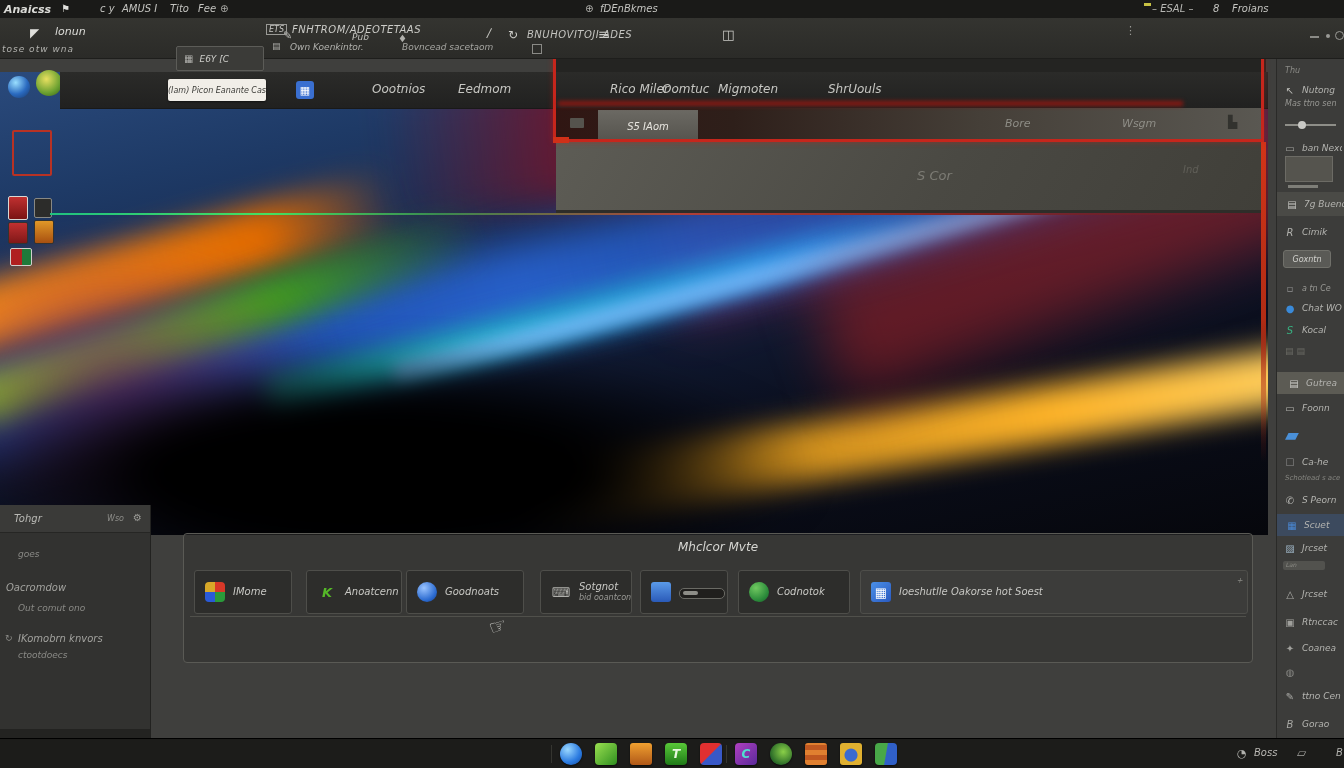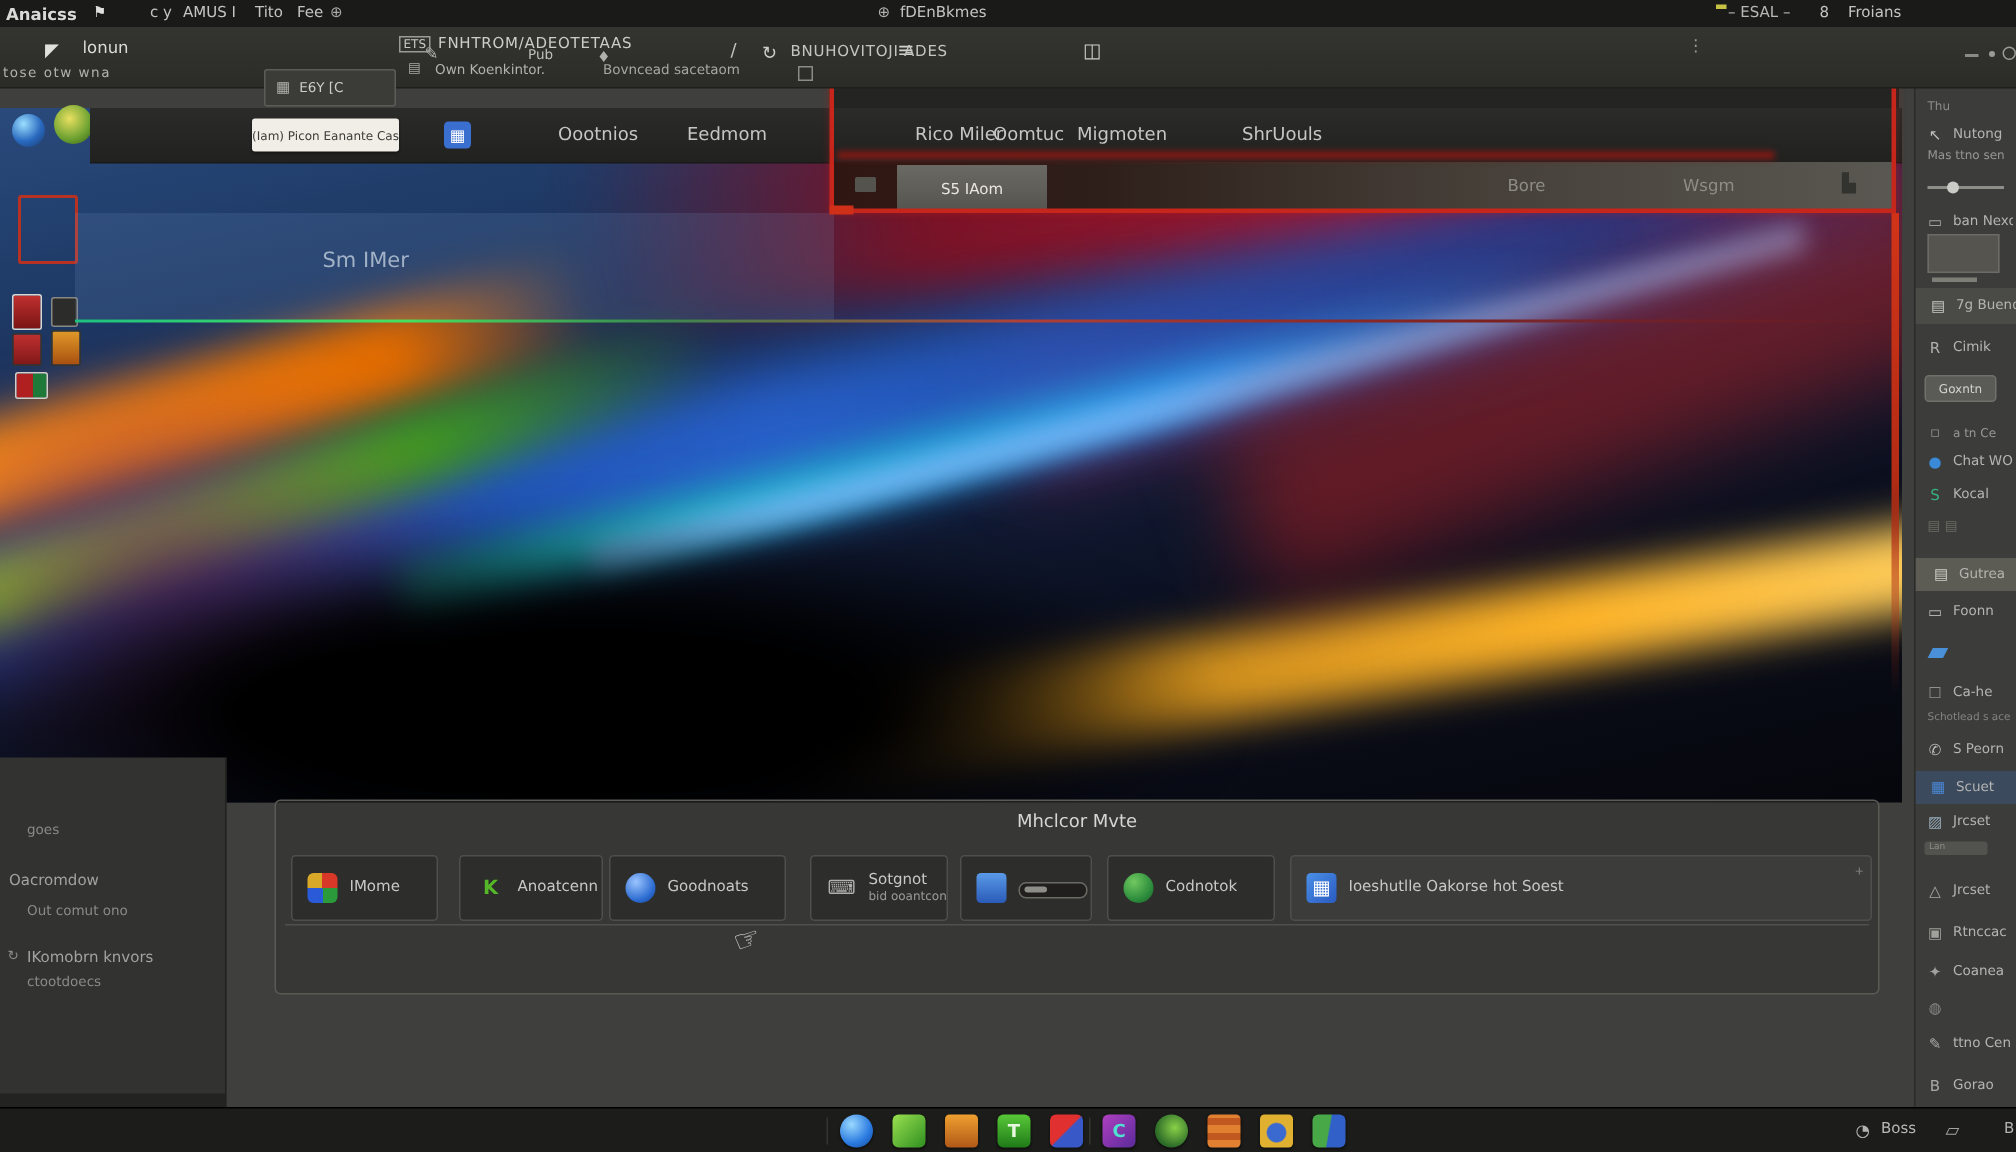--- a/index.html
+++ b/index.html
@@ -1,18 +1,18 @@
 <!DOCTYPE html>
 <html><head>
 <meta charset="utf-8">
 <style>
   html,body{margin:0;padding:0;background:#222;}
   body{font-family:"DejaVu Sans","Liberation Sans",sans-serif;}
   .screen{position:relative;width:1344px;height:768px;background:#3f3f3d;overflow:hidden;}
-  .abs{position:absolute;}
+  .abs{position:absolute;font-style:italic;}
 
   
   .wallpaper{position:absolute;left:0;top:72px;width:1268px;height:463px;overflow:hidden;z-index:1;
     background:linear-gradient(168deg,#2a4a7c 0%,#1e3a66 18%,#16264a 40%,#0b0f1e 70%,#06070c 100%);}
   .wallpaper div{position:absolute;}
   .st-red-top{top:-30px;left:30%;width:75%;height:130px;background:linear-gradient(90deg,transparent,#7a1226 25%,#a01830 55%,#6a0f1e 85%,transparent);transform:rotate(-6deg);filter:blur(18px);}
   .st-magenta{top:16%;left:52%;width:48%;height:80px;background:#a02055;transform:rotate(-18deg);filter:blur(26px);opacity:.65;}
   .st-blue-big{top:30%;left:-4%;width:112%;height:95px;background:linear-gradient(90deg,#1a4aa8,#2a6ae0 40%,#1a3a86 80%,transparent);transform:rotate(-13deg);filter:blur(20px);opacity:.85;}
   .st-teal{top:44%;left:20%;width:64%;height:38px;background:linear-gradient(90deg,#20c8c0,#2a90e8 70%,transparent);transform:rotate(-15deg);filter:blur(12px);}
   .st-lightblue{top:40%;left:30%;width:66%;height:18px;background:#86c0ff;transform:rotate(-15deg);filter:blur(8px);opacity:.8;}
@@ -277,24 +277,25 @@
   <div class="sub-toolbar abs">
     <div class="sub-dash"></div>
     <div class="s5-btn">
       <span>S5 IAom</span>
     </div>
     <span class="st-bore">Bore</span>
     <span class="st-wsgm">Wsgm</span>
     <span class="st-chart">▙</span>
   </div>
 
-
-  <div class="blue-bar abs">
-    <span class="bb-title">Sm IMer</span>
-  </div>
+  <div class="gray-bar abs">
+    <span class="gb-title">S Cor</span>
+    <span class="gb-right">Ind</span>
+  </div>
+
 
   <div class="edge-line abs"></div>
   <div class="red-border abs"></div>
   <div class="red-stripe abs"></div>
 
   <div class="overlay abs">
     <div class="ov-title">Mhclcor Mvte</div>
     <div>
 
         <div class="ov-card" style="left: 10px; width: 98px;">
@@ -353,20 +354,25 @@
           </span>
         </div>
 
     </div>
     <span class="ov-plus">＋</span>
     <div class="ov-line"></div>
     <span class="ov-hand">☞</span>
   </div>
 
   <div class="left-panel abs">
+    <div class="lp-header">
+      <span class="lp-title">Tohgr</span>
+      <span class="lp-right">Wso</span>
+      <span class="lp-gear">⚙</span>
+    </div>
     <div>
 
         <span class="lp-item lp-dim" style="top: 44px; left: 18px;">goes</span>
 
         <span class="lp-item" style="top: 77px; left: 6px;">Oacromdow</span>
 
         <span class="lp-item lp-dim" style="top: 98px; left: 18px;">Out comut ono</span>
 
         <span class="lp-item lp-ic" style="top: 128px; left: 18px;">IKomobrn knvors</span>
 

